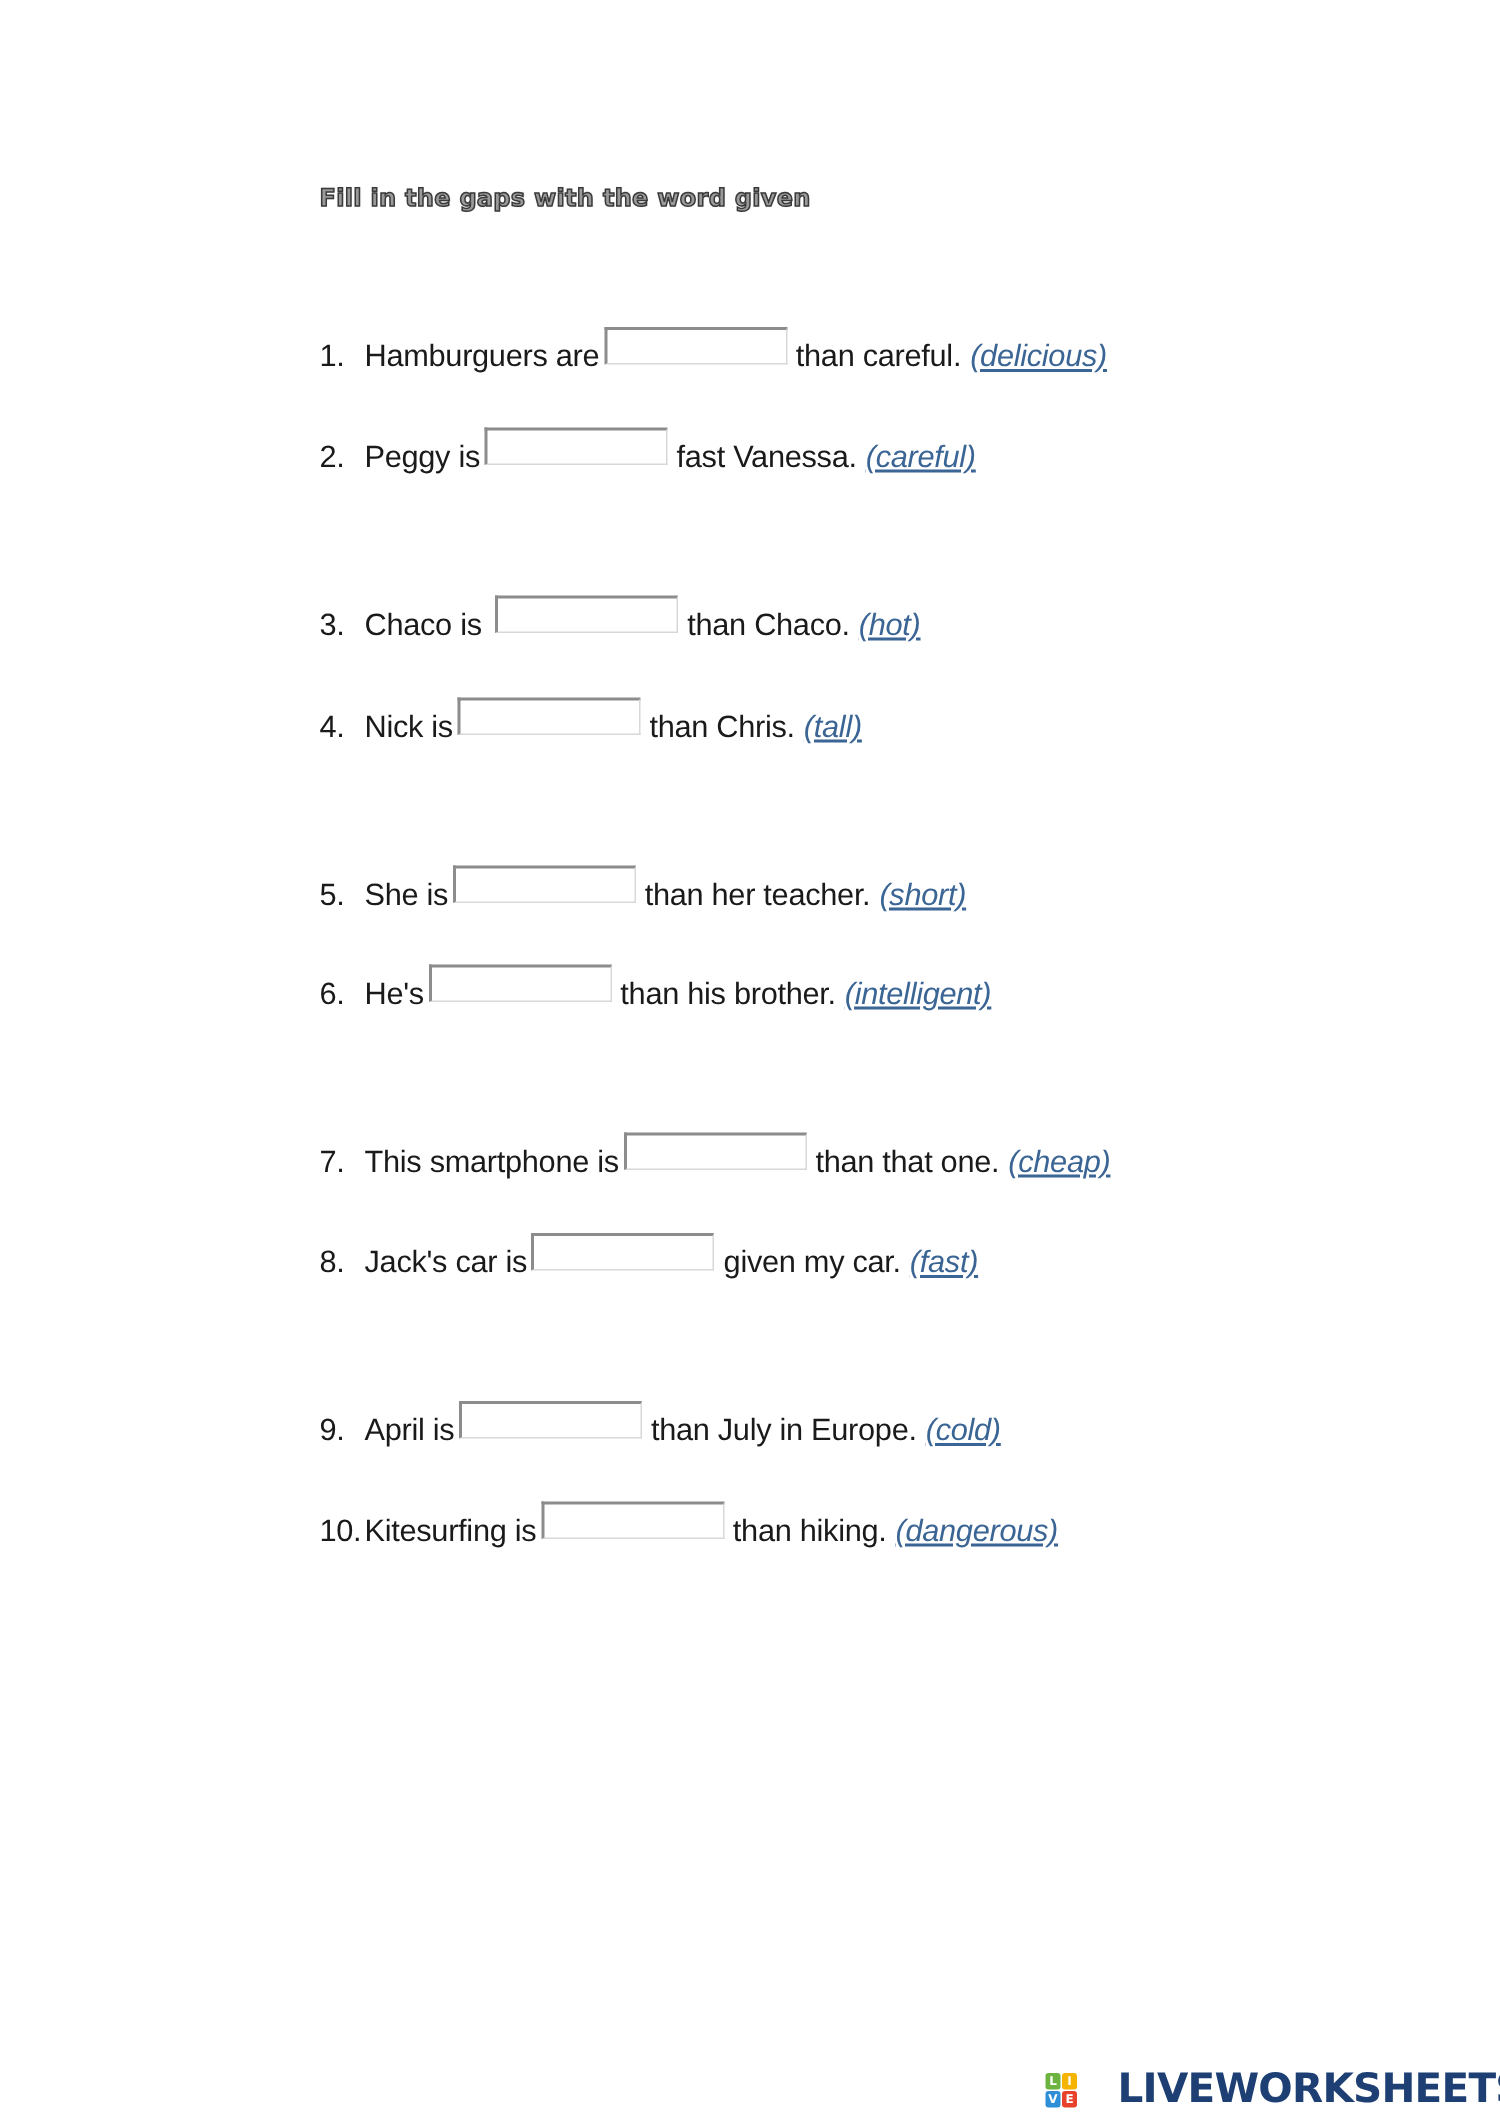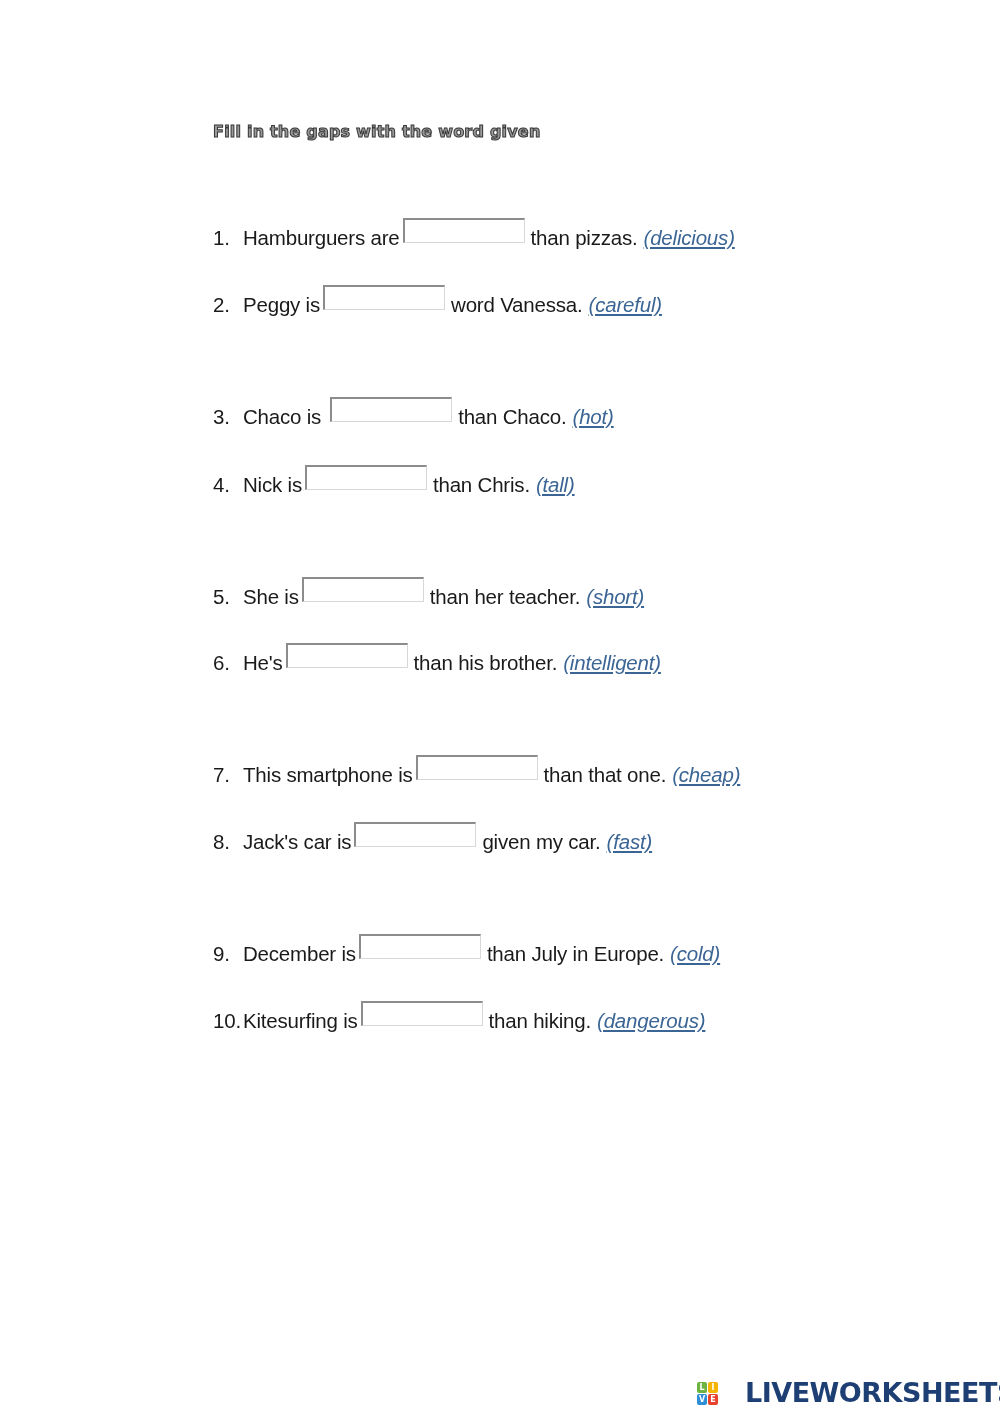--- a/index.html
+++ b/index.html
@@ -103,29 +103,29 @@
   </style>
 </head>
 <body>
 
 <div class="title">Fill in the gaps with the word given</div>
 
 <div class="item" style="top:218px;">
   <span class="num">1.</span>
   <span>Hamburguers are</span>
   <input class="gap" type="text" value="" style="">
-  <span>than pizzas.</span>
+  <span>than careful.</span>
   <span class="hint">(delicious)</span>
 </div>
 
 <div class="item" style="top:285px;">
   <span class="num">2.</span>
   <span>Peggy is</span>
   <input class="gap" type="text" value="" style="">
-  <span>word Vanessa.</span>
+  <span>fast Vanessa.</span>
   <span class="hint">(careful)</span>
 </div>
 
 <div class="item" style="top:397px;">
   <span class="num">3.</span>
   <span>Chaco is</span>
   <input class="gap" type="text" style="margin-left: 9px;" value="">
   <span>than Chaco.</span>
   <span class="hint">(hot)</span>
 </div>
@@ -165,21 +165,21 @@
 <div class="item" style="top:822px;">
   <span class="num">8.</span>
   <span>Jack's car is</span>
   <input class="gap" type="text" value="" style="">
   <span>given my car.</span>
   <span class="hint">(fast)</span>
 </div>
 
 <div class="item" style="top:934px;">
   <span class="num">9.</span>
-  <span>December is</span>
+  <span>April is</span>
   <input class="gap" type="text" value="" style="">
   <span>than July in Europe.</span>
   <span class="hint">(cold)</span>
 </div>
 
 <div class="item" style="top:1001px;">
   <span class="num">10.</span>
   <span>Kitesurfing is</span>
   <input class="gap" type="text" value="" style="">
   <span>than hiking.</span>

